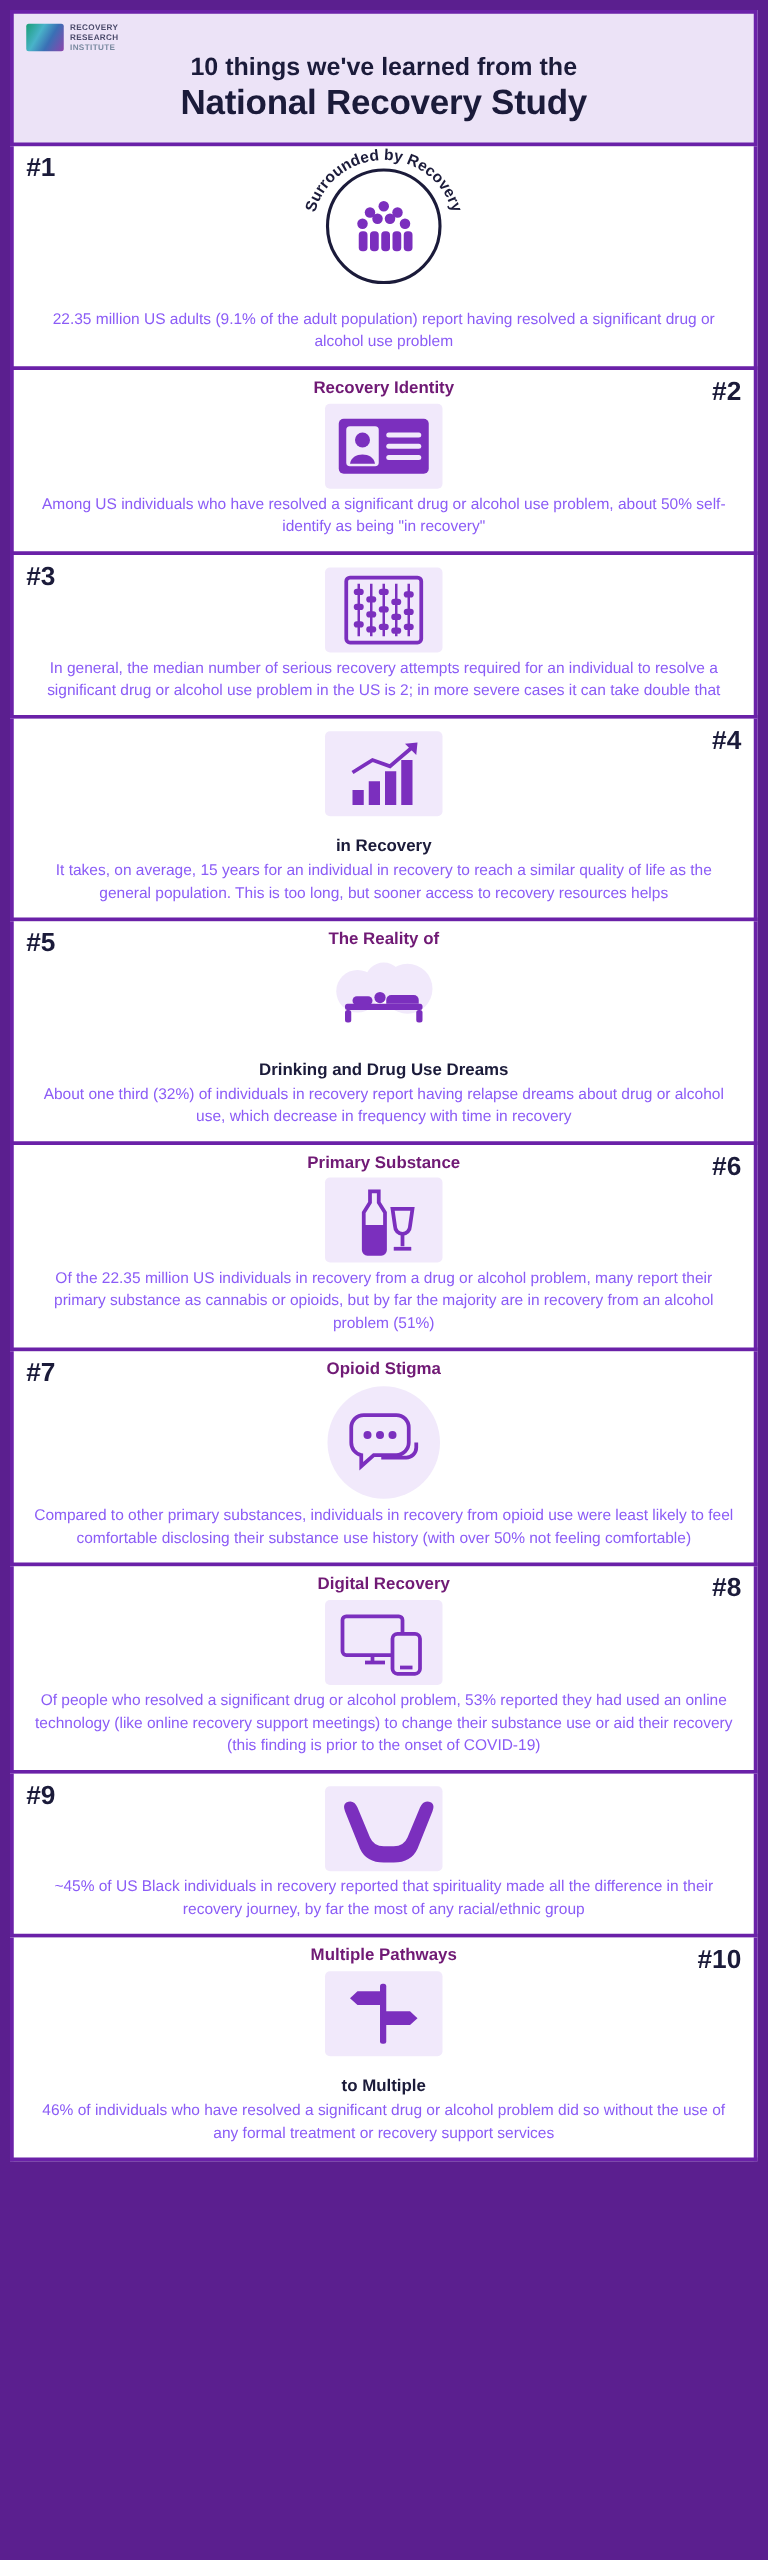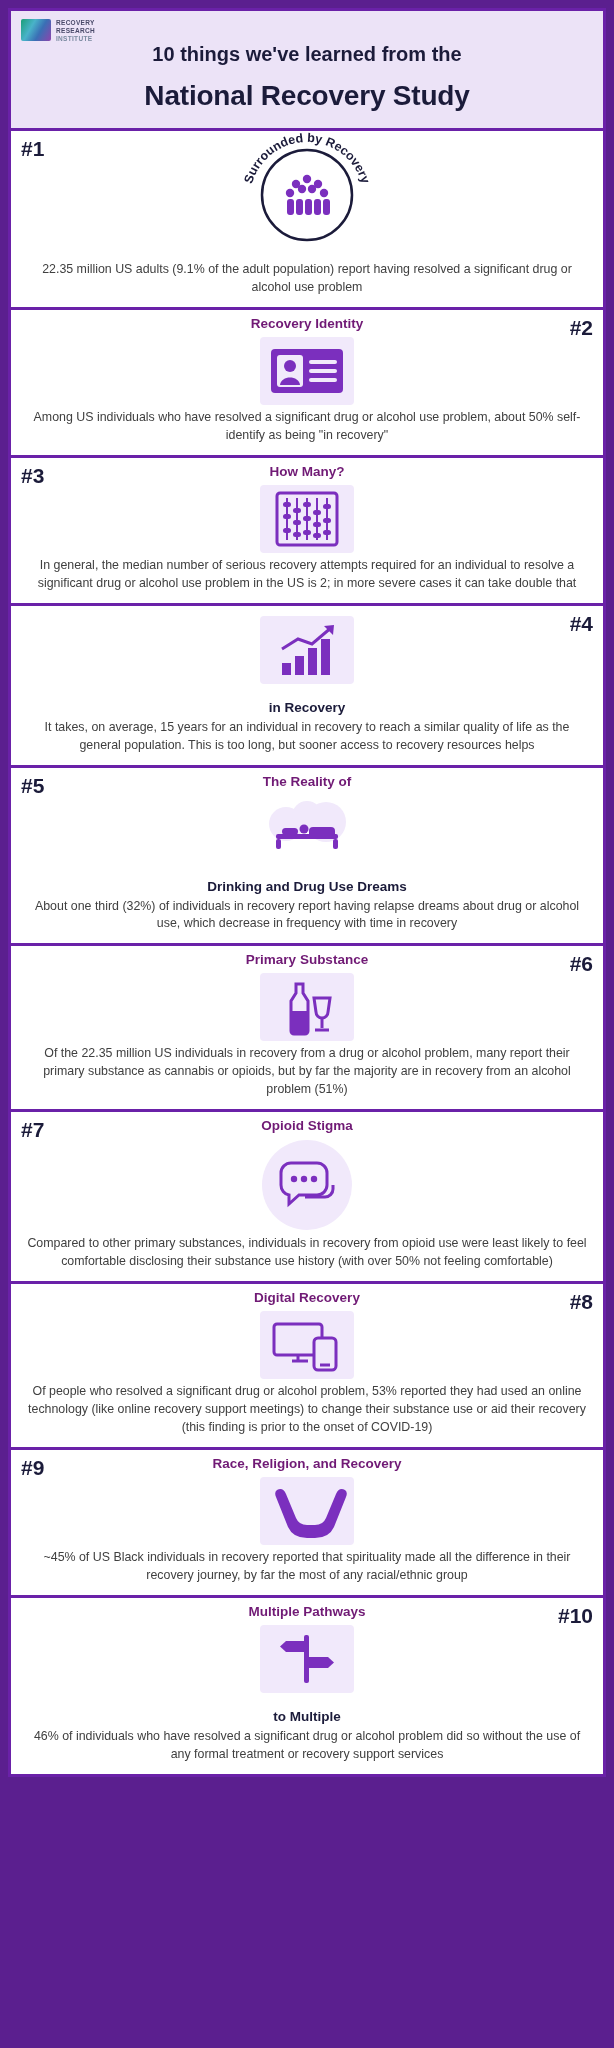--- a/index.html
+++ b/index.html
@@ -47,21 +47,21 @@
   .header-line1 {
     font-size: 20px;
     font-weight: bold;
     color: #1b1b3a;
     margin-top: 22px;
   }
   .header-line2 {
     font-size: 28px;
     font-weight: bold;
     color: #1b1b3a;
-    margin-top: 14px;
+    margin-top: 0;
     letter-spacing: -.2px;
   }
   
   .item {
     background: #ffffff;
     border: 3px solid #6a21a8;
     border-top: none;
     padding: 6px 12px 10px 12px;
     position: relative;
     text-align: center;
@@ -98,21 +98,21 @@
     position: relative;
     display: flex;
     align-items: center;
     justify-content: center;
   }
   .art.round { border-radius: 50%; width: 92px; height: 92px; background: #fff; }
   .art.plain { background: transparent; }
   .desc {
     font-size: 12.4px;
     line-height: 1.45;
-    color: #404040;
+    color: #8b5cf6;
     margin-top: 4px;
   }
   .circle-text { position: relative; width: 150px; height: 118px; margin: 2px auto 0 auto; }
   .circle-text svg { position: absolute; left: 0; top: 0; }
   svg { display: block; overflow: visible; }
   .purple { fill: #7b2fbe; }
   .purple-s { stroke: #7b2fbe; fill: none; }
 </style>
 </head>
 <body>
@@ -174,21 +174,20 @@
         <rect x="40" y="15" width="28" height="4" rx="2" fill="#f1e9fb"></rect>
         <rect x="40" y="24" width="28" height="4" rx="2" fill="#f1e9fb"></rect>
         <rect x="40" y="33" width="28" height="4" rx="2" fill="#f1e9fb"></rect>
       </svg>
     </div>
     <div class="desc">Among US individuals who have resolved a significant drug or alcohol use problem, about 50% self-identify as being "in recovery"</div>
   </div>
 
   <div class="item">
     <div class="num left">#3</div>
-    <div class="itemtitle">How Many?</div>
     <div class="art">
       <svg width="66" height="58" viewBox="0 0 66 58" aria-hidden="true">
         <rect x="3" y="3" width="60" height="52" rx="3" class="purple-s" stroke-width="3"></rect>
         <g class="purple-s" stroke-width="2">
           <line x1="13" y1="8" x2="13" y2="50"></line>
           <line x1="23" y1="8" x2="23" y2="50"></line>
           <line x1="33" y1="8" x2="33" y2="50"></line>
           <line x1="43" y1="8" x2="43" y2="50"></line>
           <line x1="53" y1="8" x2="53" y2="50"></line>
         </g>
@@ -303,21 +302,20 @@
           <rect x="44" y="20" width="22" height="32" rx="4" fill="#f1e9fb"></rect>
           <line x1="50" y1="47" x2="60" y2="47"></line>
         </g>
       </svg>
     </div>
     <div class="desc">Of people who resolved a significant drug or alcohol problem, 53% reported they had used an online technology (like online recovery support meetings) to change their substance use or aid their recovery (this finding is prior to the onset of COVID-19)</div>
   </div>
 
   <div class="item">
     <div class="num left">#9</div>
-    <div class="itemtitle">Race, Religion, and Recovery</div>
     <div class="art">
       <svg width="72" height="54" viewBox="0 0 72 54" aria-hidden="true">
         <g class="purple">
           <path d="M6 6 q6 -3 9 4 l10 24 q3 7 11 7 h8 q8 0 11 -7 l10 -24 q3 -7 9 -4 q3 2 1 7 l-12 30 q-5 11 -19 11 h-8 q-14 0 -19 -11 l-12 -30 q-2 -5 1 -7 z"></path>
         </g>
       </svg>
     </div>
     <div class="desc">~45% of US Black individuals in recovery reported that spirituality made all the difference in their recovery journey, by far the most of any racial/ethnic group</div>
   </div>
 

